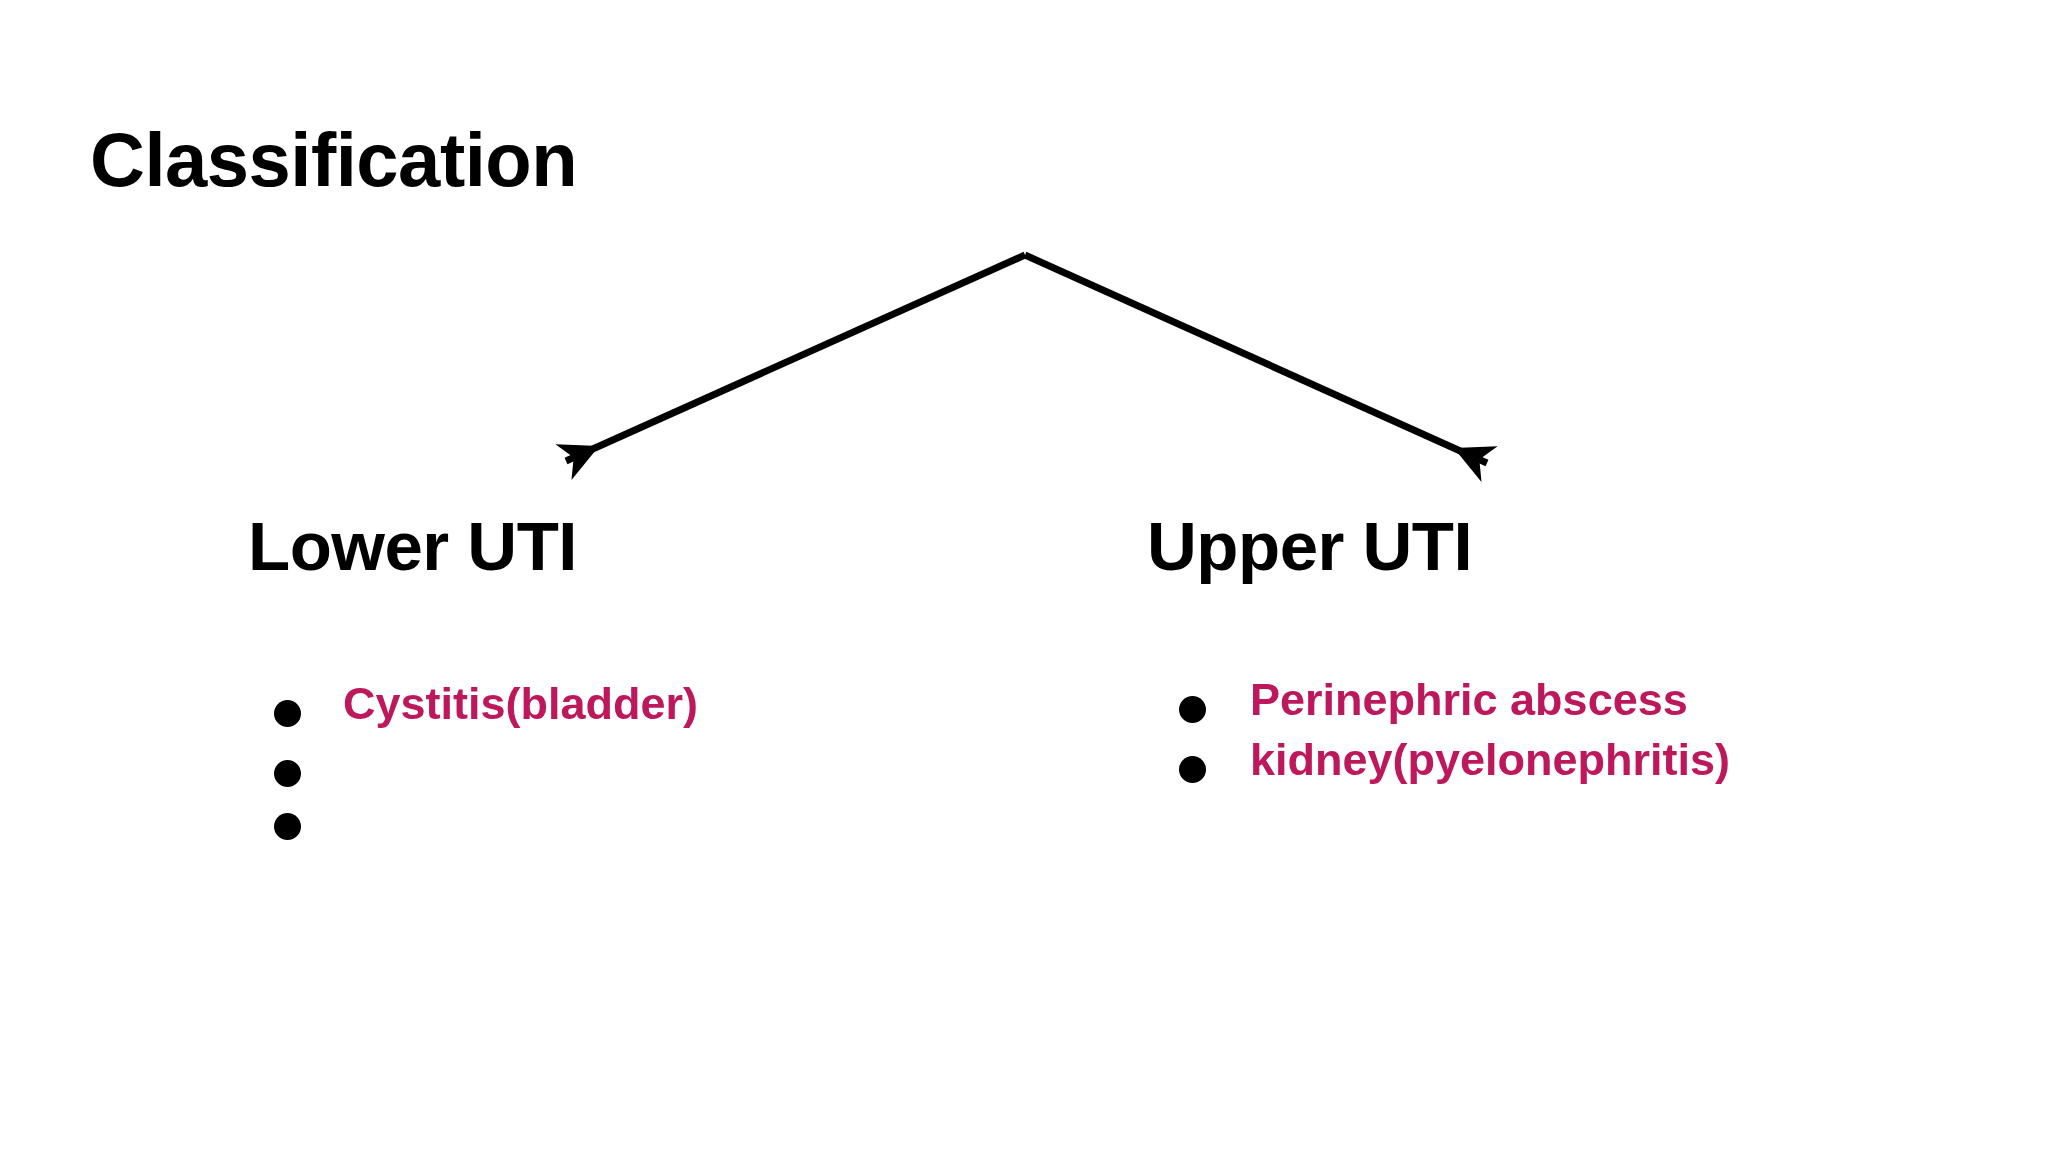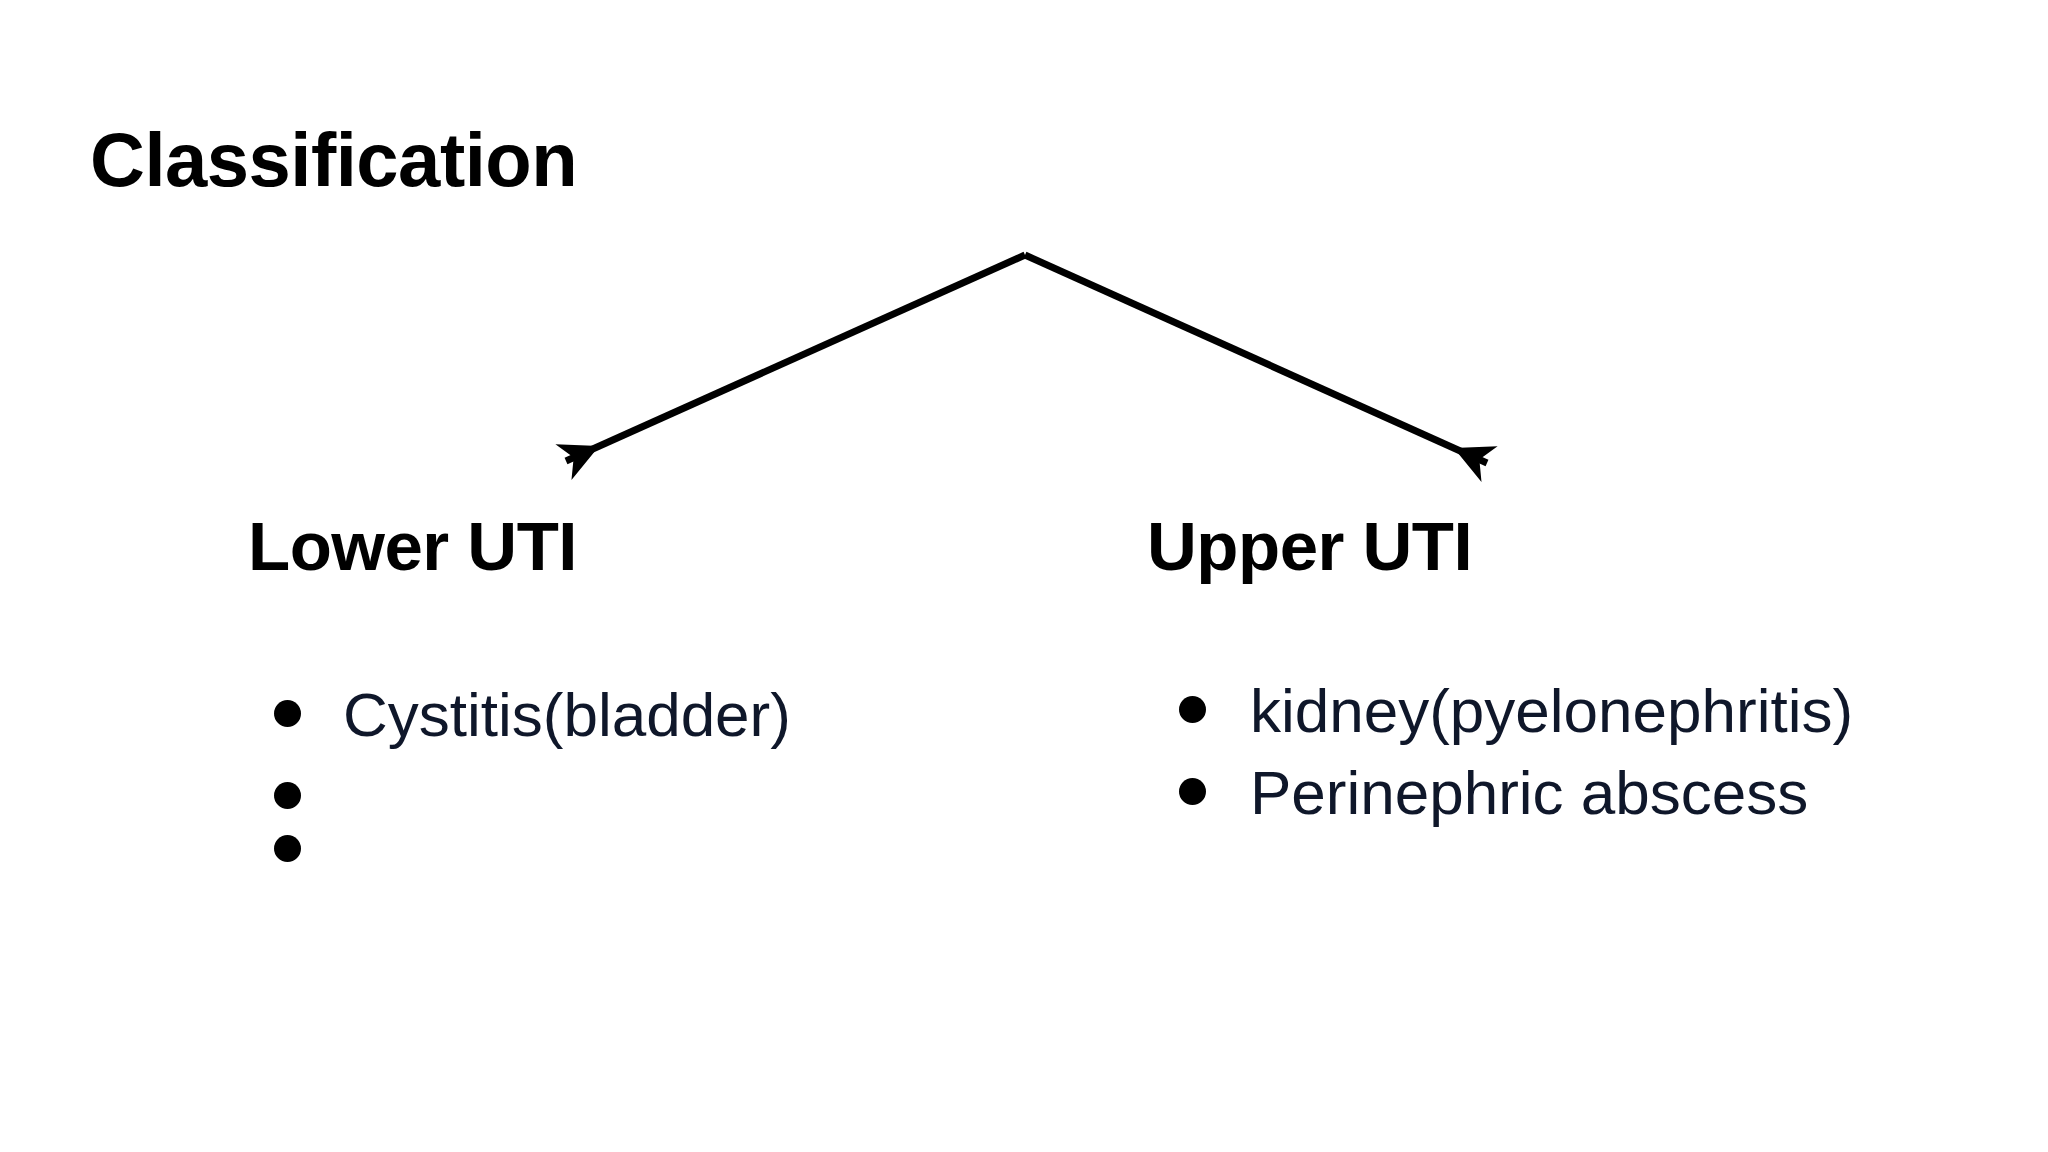--- a/index.html
+++ b/index.html
@@ -65,24 +65,24 @@
     padding: 0;
     position: absolute;
     white-space: nowrap;
   }
   #branch-lower .branch-list { left: 26px; top: 162px; }
   #branch-upper .branch-list { left: 32px; top: 158px; }
 
   .branch-list li {
     display: flex;
     align-items: flex-start;
-    font-size: 62px;
-    font-weight: normal;
+    font-size: 45px;
+    font-weight: bold;
     line-height: 1.33;
-    color: #0f172a;
+    color: #be185d;
     white-space: nowrap;
   }
 
   .bullet-dot {
     flex: 0 0 auto;
     width: 27px;
     height: 27px;
     border-radius: 50%;
     background: #000000;
     margin-top: 26px;
@@ -128,22 +128,22 @@
         <span class="bullet-dot"></span>
       </li>
     </ul>
   </div>
 
   <div id="branch-upper" class="branch">
     <div class="branch-heading">Upper UTI</div>
     <ul class="branch-list">
       <li>
         <span class="bullet-dot"></span>
-        <span class="bullet-label">kidney(pyelonephritis)</span>
+        <span class="bullet-label">Perinephric abscess</span>
       </li>
       <li>
         <span class="bullet-dot"></span>
-        <span class="bullet-label">Perinephric abscess</span>
+        <span class="bullet-label">kidney(pyelonephritis)</span>
       </li>
     </ul>
   </div>
 
 </div>
 
 </body></html>

